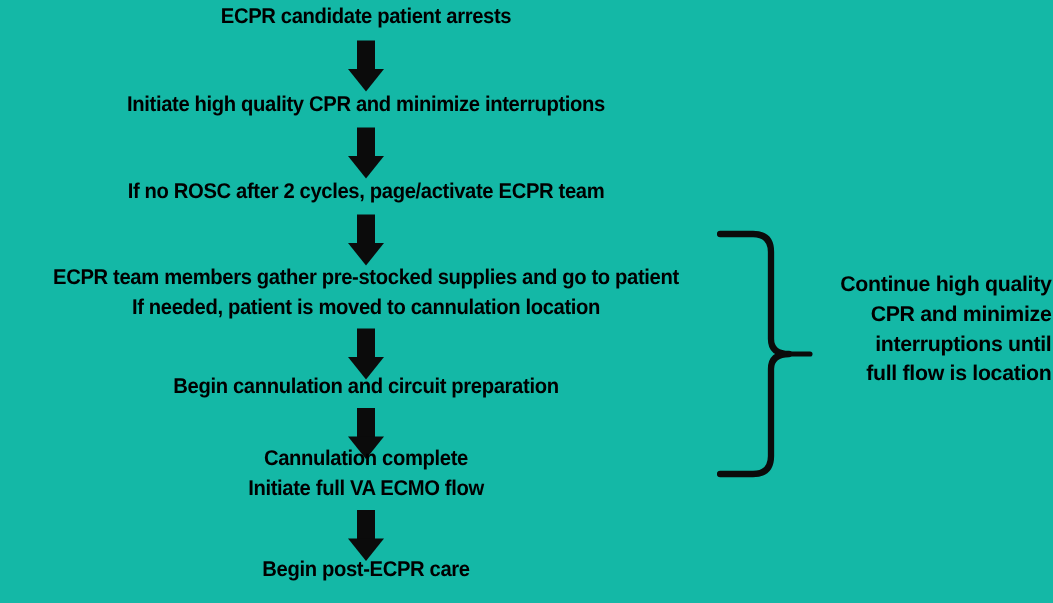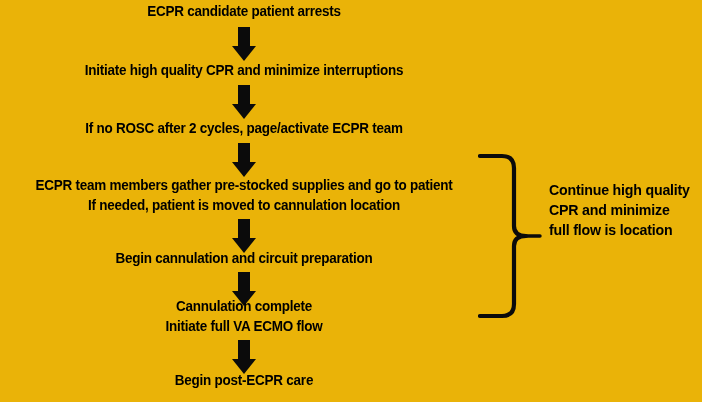--- a/index.html
+++ b/index.html
@@ -10,21 +10,21 @@
   body {
     font-family: "Liberation Sans", "DejaVu Sans", sans-serif;
     color: #000000;
     -webkit-font-smoothing: antialiased;
   }
 
   #canvas {
     position: relative;
     width: 702px;
     height: 402px;
-    background: #eab308;
+    background: #14b8a6;
     overflow: hidden;
   }
 
   
   .flow-column {
     position: absolute;
     left: 0px;
     top: 0px;
     width: 488px;
     height: 402px;
@@ -85,21 +85,21 @@
 
   .annotation {
     position: absolute;
     left: 549px;
     top: 181px;
     width: 152px;
     font-weight: bold;
     font-size: 14.2px;
     line-height: 19.8px;
     letter-spacing: -0.2px;
-    text-align: left;
+    text-align: right;
     color: #000000;
   }
   .annotation .line { display: block; white-space: nowrap; }
 </style>
 </head>
 <body>
 
 <div id="canvas">
 
   <div class="flow-column">
@@ -177,16 +177,17 @@
                L 36 154
                Q 36 166 24 166
                L 2 166" stroke="#0b0b0b" stroke-width="4.2" fill="none" stroke-linecap="round" stroke-linejoin="round"></path>
       <path d="M 48 86 L 62 86" stroke="#0b0b0b" stroke-width="3.4" fill="none" stroke-linecap="round"></path>
     </svg>
   </div>
 
   <div class="annotation">
     <span class="line">Continue high quality</span>
     <span class="line">CPR and minimize</span>
+    <span class="line">interruptions until</span>
     <span class="line">full flow is location</span>
   </div>
 
 </div>
 
 </body></html>

